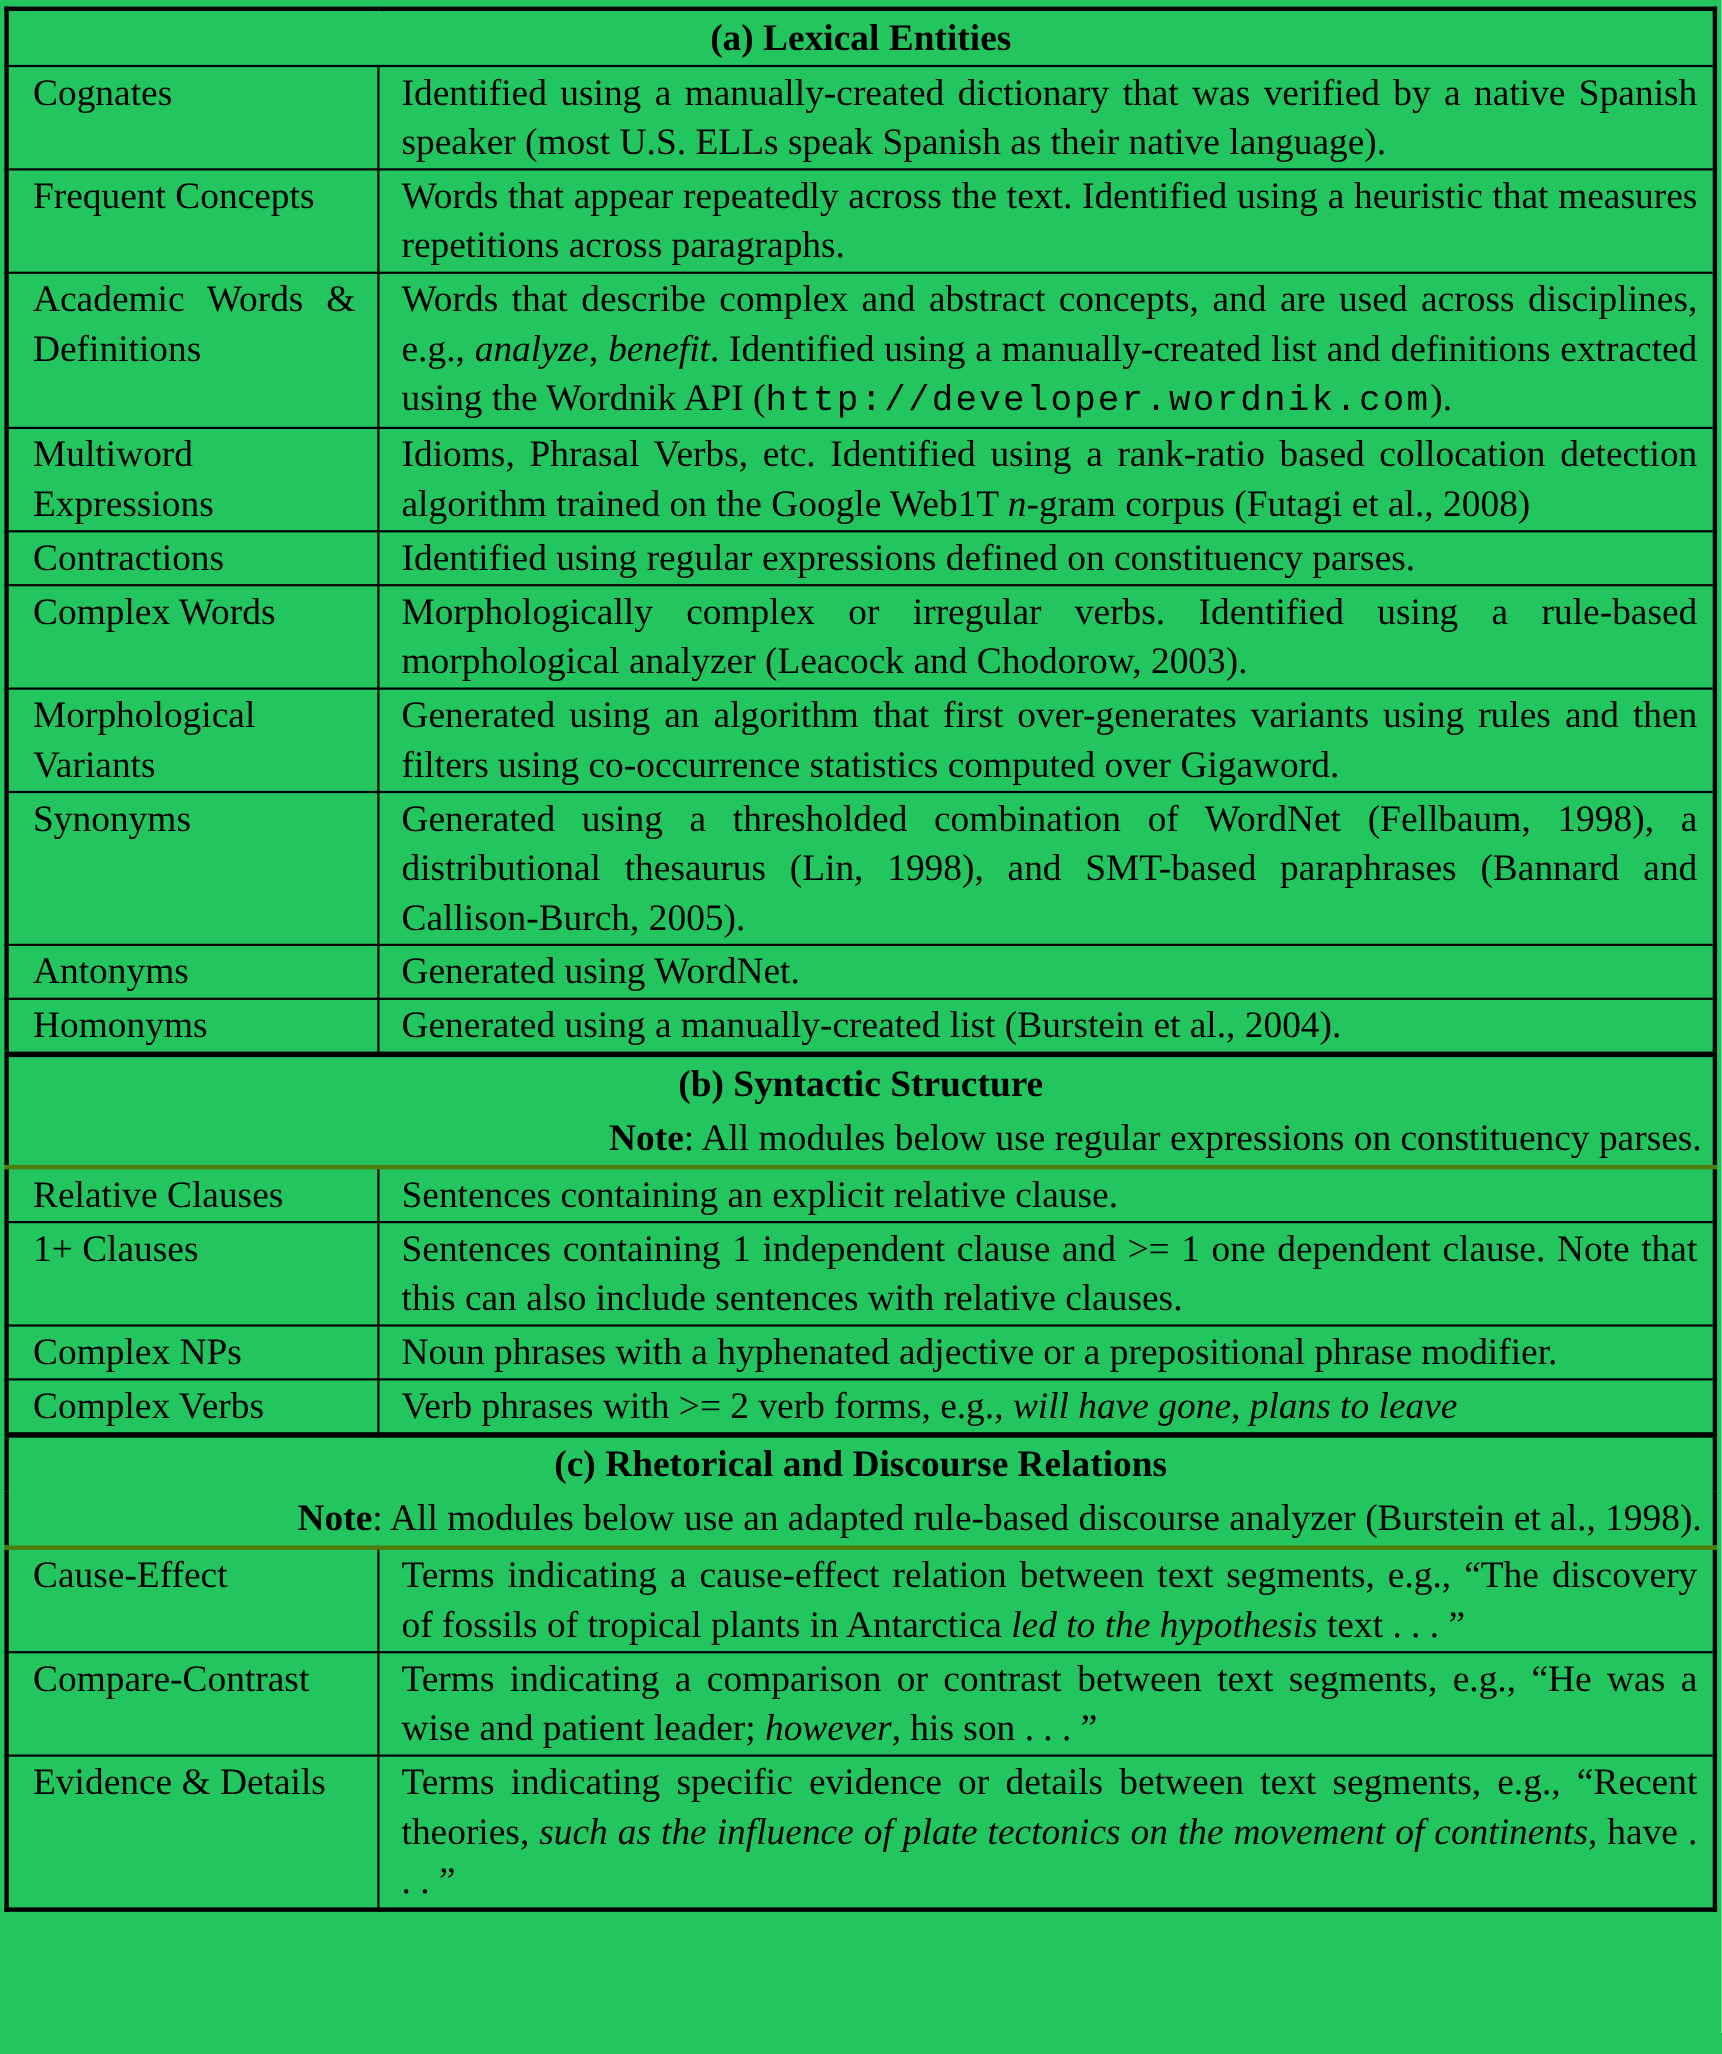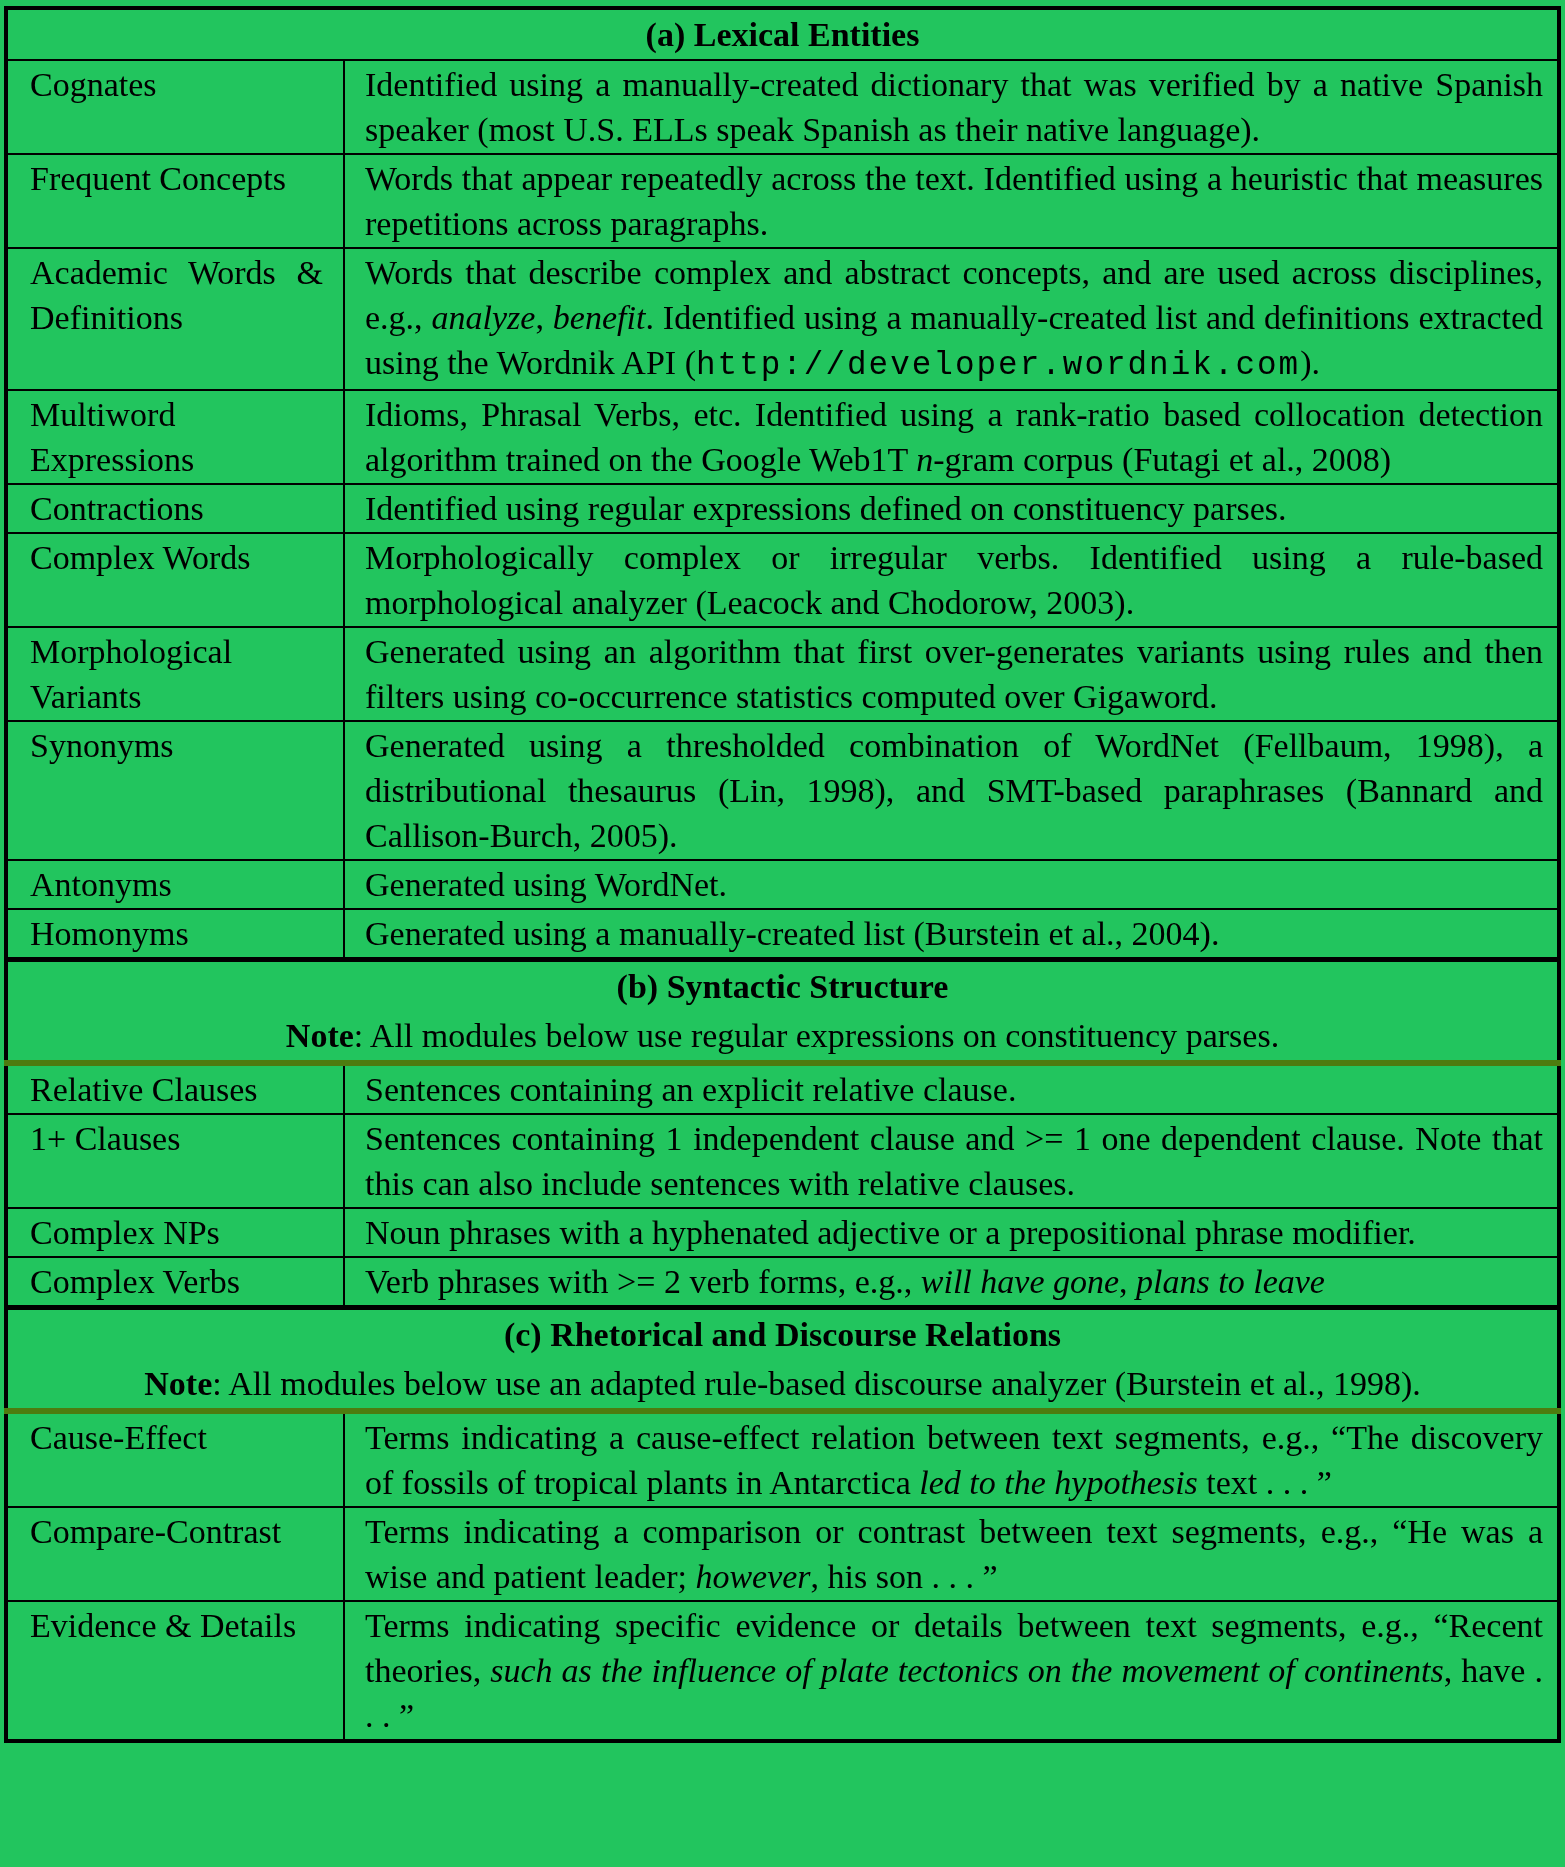--- a/index.html
+++ b/index.html
@@ -31,23 +31,23 @@
     padding: 1px 14px 1px 20px;
     box-sizing: border-box;
   }
   tr.title-row td {
     text-align: center;
     font-weight: bold;
     padding: 2px 10px;
   }
   tr.title-row.thick td { border-top: 5px solid #000000; }
   tr.note-row td {
-    text-align: center;
+    text-align: right;
     border-top: none;
-    border-bottom: 6px solid #4d7c0f;
+    border-bottom: 4px solid #4d7c0f;
     padding: 2px 10px;
   }
   tr.title-row.has-note td { border-bottom: none; }
   td.term-cell {
     text-align: justify;
     hyphens: auto;
     padding-left: 22px;
     padding-right: 20px;
   }
   td.description-cell {

